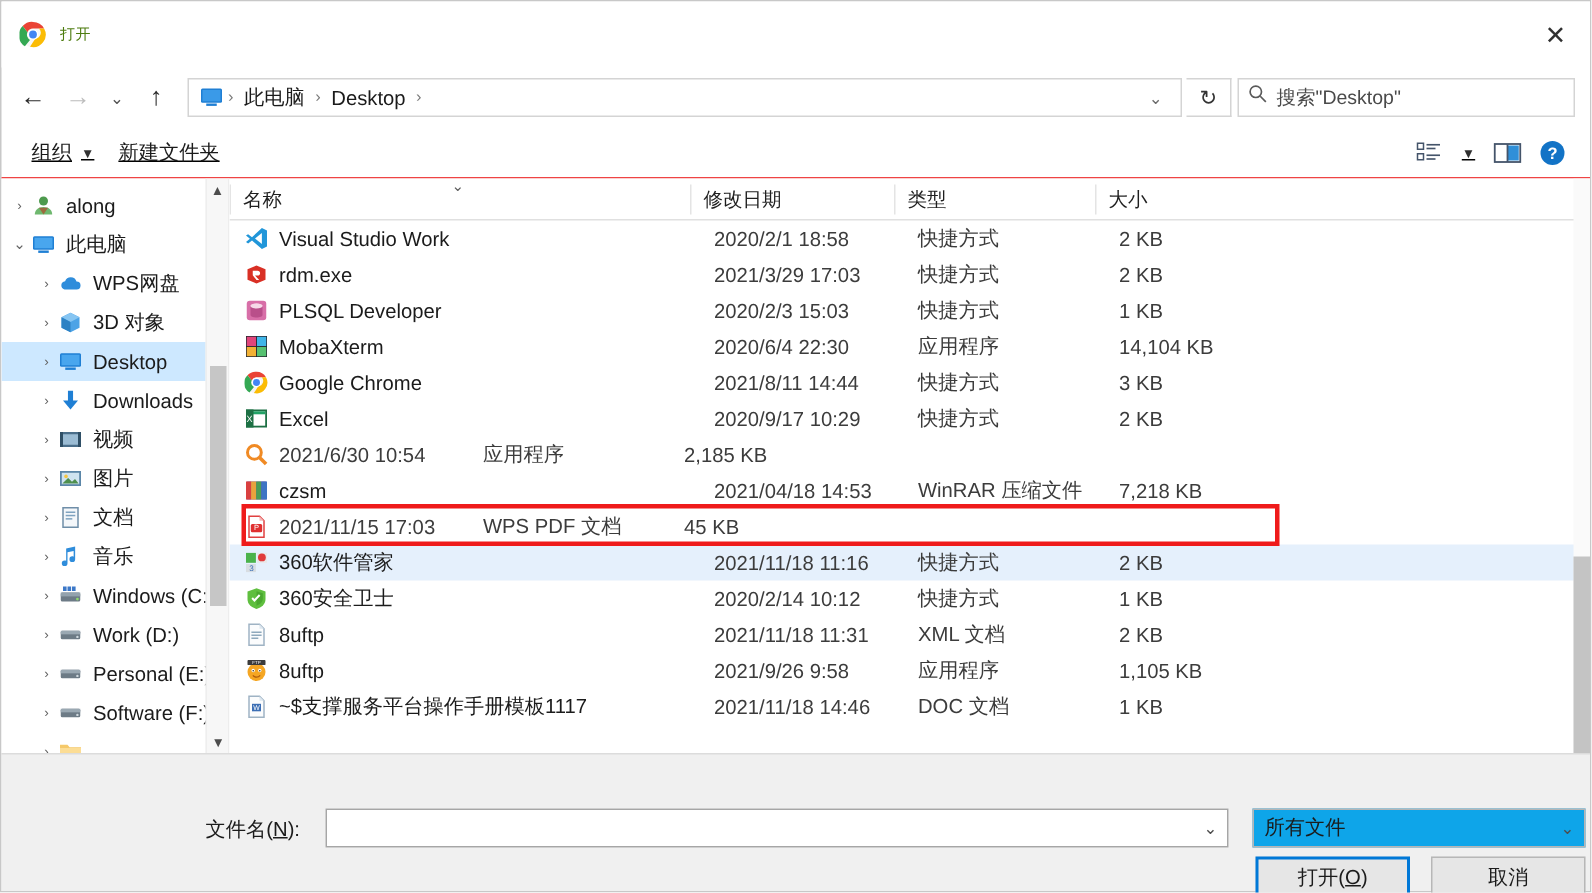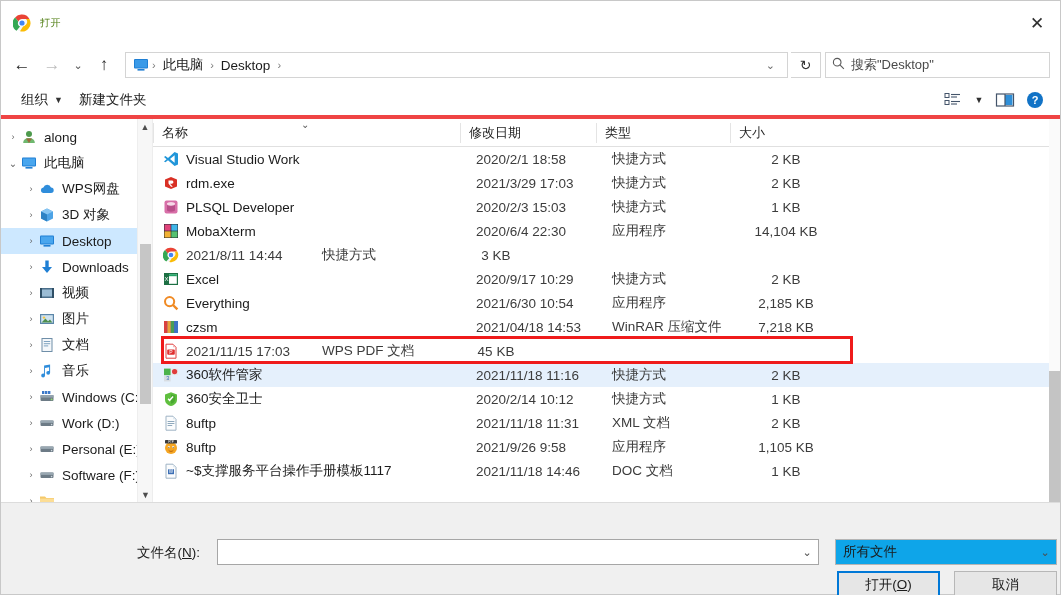--- a/index.html
+++ b/index.html
@@ -75,21 +75,22 @@
     display: flex; align-items: center; padding: 0 6px; gap: 6px;
   }
   .search-icon { flex: 0 0 13px; }
   .search-ph { font-size: 13px; color: #4a4a4a; white-space: nowrap; }
 
   
   .toolbar {
     height: 34px; flex: 0 0 34px;
     display: flex; align-items: center;
     padding: 0 10px 0 12px;
-    border-bottom: 4px solid #ef4444;
+    border-bottom: 1px solid #ef4444;
+    text-decoration: underline;
   }
   .tb-item {
     font-size: 13.5px; color: #1b1b1b;
     padding: 4px 8px; display: flex; align-items: center; gap: 6px;
   }
   .tb-caret { font-size: 9px; color: #333; }
   .tb-spacer { flex: 1 1 auto; }
   .tb-icon-btn {
     width: 30px; height: 26px; display: flex;
     align-items: center; justify-content: center;
@@ -156,21 +157,21 @@
   .rows { position: relative; }
   .frow {
     height: 24px; display: flex; align-items: center;
     font-size: 13.5px; color: #1b1b1b; white-space: nowrap;
   }
   .frow.hovered { background: #e5f0fc; }
   .f-icon { width: 16px; height: 16px; flex: 0 0 16px; margin: 0 7px 0 10px; position: relative; }
   .f-name { width: 290px; flex: 0 0 290px; overflow: hidden; text-overflow: ellipsis; }
   .f-date { width: 136px; flex: 0 0 136px; color: #3c3c3c; }
   .f-type { width: 134px; flex: 0 0 134px; color: #3c3c3c; }
-  .f-size { width: 94px; flex: 0 0 94px; text-align: center; padding-right: 14px; color: #3c3c3c; }
+  .f-size { width: 94px; flex: 0 0 94px; text-align: left; padding-right: 14px; color: #3c3c3c; }
 
   .fp-scroll {
     position: absolute; right: 0; top: 0; width: 11px; height: 100%;
     background: #fafafa;
   }
   .fp-thumb { position: absolute; left: 0; width: 11px; background: #c4c4c4; }
 
   
   .annot {
     position: absolute; border: 3px solid #ef1b1b;
@@ -500,20 +501,21 @@
           </div>
           <div class="frow">
             <span class="f-icon"><svg viewBox="0 0 16 16" width="16" height="16">
                 <circle cx="8" cy="8" r="7.2" fill="#f3f3f3"></circle>
                 <path d="M8 .8a7.2 7.2 0 0 1 6.3 3.7H8a3.5 3.5 0 0 0-3.2 2.1L2 3.1A7.2 7.2 0 0 1 8 .8z" fill="#ea4335"></path>
                 <path d="M2 3.1l2.8 3.5a3.5 3.5 0 0 0 1.5 4.4l-3 3.6A7.2 7.2 0 0 1 2 3.1z" fill="#34a853"></path>
                 <path d="M14.3 4.5A7.2 7.2 0 0 1 6.3 15l3-4.6A3.5 3.5 0 0 0 11.5 4.5z" fill="#fbbc05"></path>
                 <circle cx="8" cy="8" r="3.1" fill="#fff"></circle>
                 <circle cx="8" cy="8" r="2.3" fill="#4285f4"></circle>
               </svg></span>
+            <span class="f-name">Google Chrome</span>
             <span class="f-date">2021/8/11 14:44</span>
             <span class="f-type">快捷方式</span>
             <span class="f-size">3 KB</span>
           </div>
           <div class="frow">
             <span class="f-icon"><svg viewBox="0 0 16 16" width="16" height="16">
                 <rect x="1" y="2" width="14" height="12" fill="#1d7044"></rect>
                 <rect x="2.2" y="3.2" width="11.6" height="9.6" fill="#fff"></rect>
                 <rect x="2.2" y="3.2" width="11.6" height="2" fill="#21a366"></rect>
                 <rect x="1" y="2" width="5" height="12" fill="#1d7044"></rect>
@@ -522,21 +524,20 @@
             <span class="f-name">Excel</span>
             <span class="f-date">2020/9/17 10:29</span>
             <span class="f-type">快捷方式</span>
             <span class="f-size">2 KB</span>
           </div>
           <div class="frow">
             <span class="f-icon"><svg viewBox="0 0 16 16" width="16" height="16">
                 <circle cx="6.6" cy="6.6" r="4.6" fill="none" stroke="#f08a24" stroke-width="2"></circle>
                 <line x1="10" y1="10" x2="14.4" y2="14.4" stroke="#f08a24" stroke-width="2.4"></line>
               </svg></span>
-            <span class="f-name">Everything</span>
             <span class="f-date">2021/6/30 10:54</span>
             <span class="f-type">应用程序</span>
             <span class="f-size">2,185 KB</span>
           </div>
           <div class="frow">
             <span class="f-icon"><svg viewBox="0 0 16 16" width="16" height="16">
                 <rect x="1" y="2" width="14" height="12" rx="1" fill="#7c4a9e"></rect>
                 <rect x="1" y="2" width="3.4" height="12" fill="#d94040"></rect>
                 <rect x="4.4" y="2" width="3.4" height="12" fill="#e8a33d"></rect>
                 <rect x="7.8" y="2" width="3.4" height="12" fill="#4a9e55"></rect>

